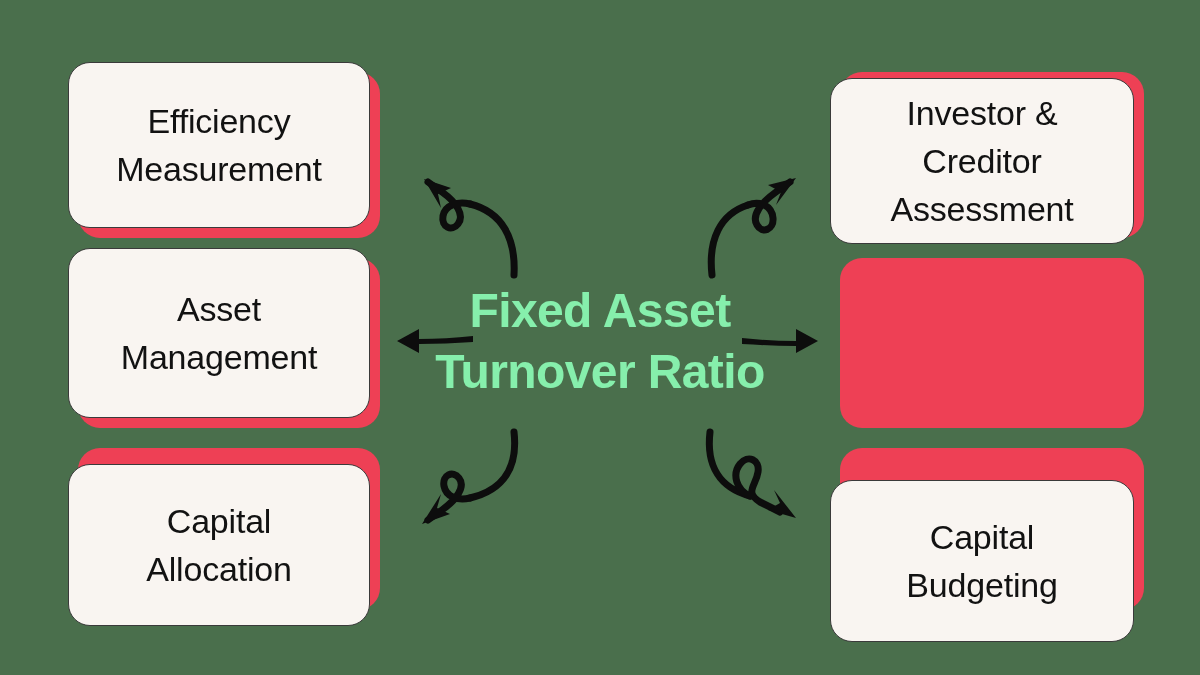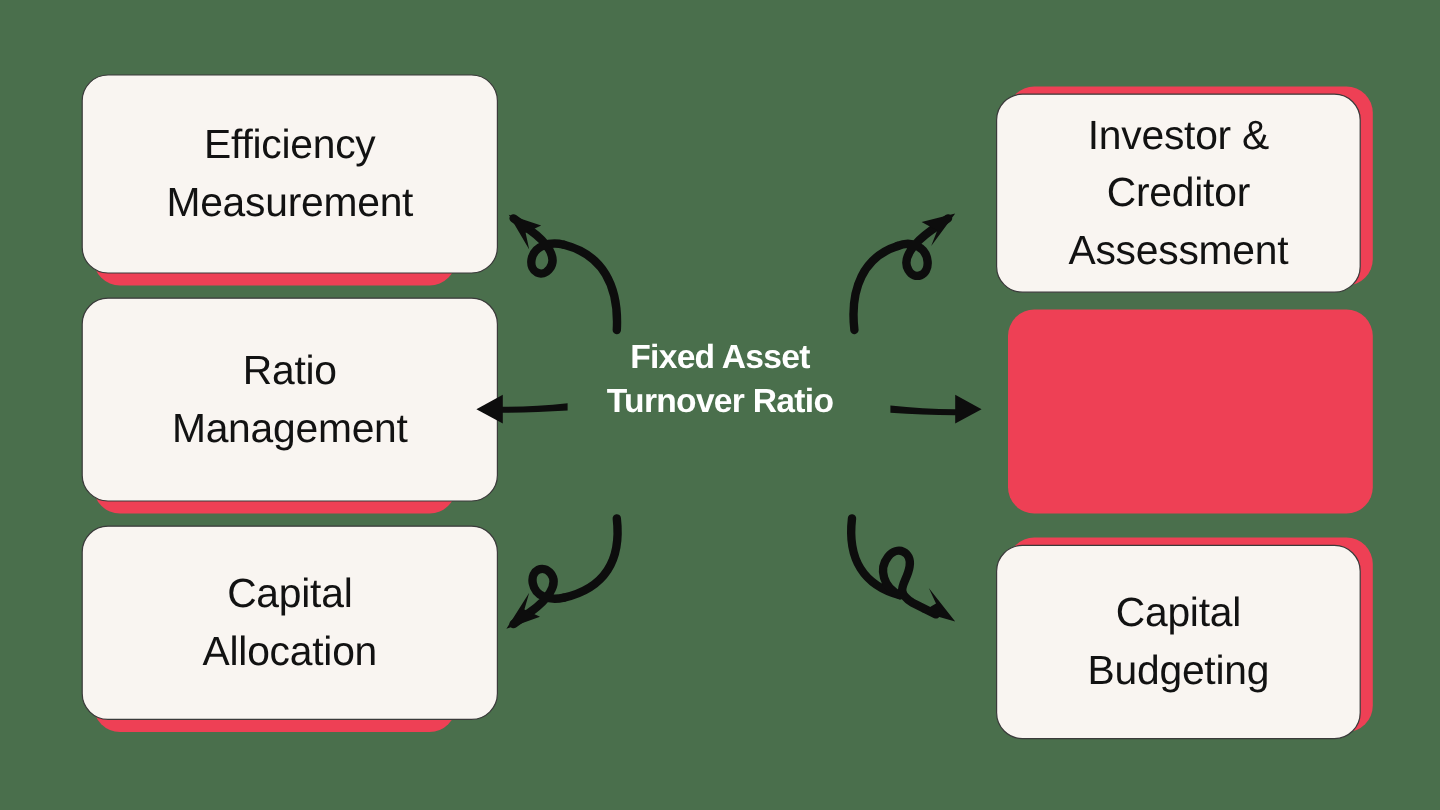--- a/index.html
+++ b/index.html
@@ -47,44 +47,44 @@
     border-radius: 22px;
     z-index: 2;
   }
 
   .card-label {
     display: block;
     white-space: pre-line;
   }
 
   
-  .col-left  { left: 68px;  width: 347px; text-align: center; }
+  .col-left  { left: 68px;  width: 302px; text-align: center; }
   .col-right { left: 830px; width: 304px; margin-top: 16px; }
 
   .row-1 { top: 62px;  height: 166px; }
   .row-2 { top: 248px; height: 170px; }
-  .row-3 { top: 438px; height: 162px; }
+  .row-3 { top: 464px; height: 162px; }
 
   .sh-left  { left: 78px;  width: 302px; }
   .sh-right { left: 840px; width: 304px; }
   .sh-row-1 { top: 72px;  height: 166px; }
   .sh-row-2 { top: 258px; height: 170px; }
   .sh-row-3 { top: 448px; height: 162px; }
 
   
   #center-title {
     position: absolute;
     left: 425px;
     top: 280px;
     width: 350px;
     text-align: center;
-    color: #ffffff;
+    color: #86efac;
     font-family: "Liberation Sans", sans-serif;
     font-weight: bold;
-    font-size: 28px;
+    font-size: 48px;
     line-height: 1.28;
     letter-spacing: -0.6px;
     z-index: 4;
     white-space: pre-line;
   }
 
   
   .arrow-svg {
     position: absolute;
     z-index: 3;
@@ -119,21 +119,21 @@
   <div class="card-shadow sh-right sh-row-1"></div>
   <div class="card-shadow sh-right sh-row-2"></div>
   <div class="card-shadow sh-right sh-row-3"></div>
 
   <div class="card col-left row-1">
     <span class="card-label">Efficiency
 Measurement</span>
   </div>
 
   <div class="card col-left row-2">
-    <span class="card-label">Ratio
+    <span class="card-label">Asset
 Management</span>
   </div>
 
   <div class="card col-left row-3">
     <span class="card-label">Capital
 Allocation</span>
   </div>
 
   <div class="card col-right row-1">
     <span class="card-label">Investor &amp;

